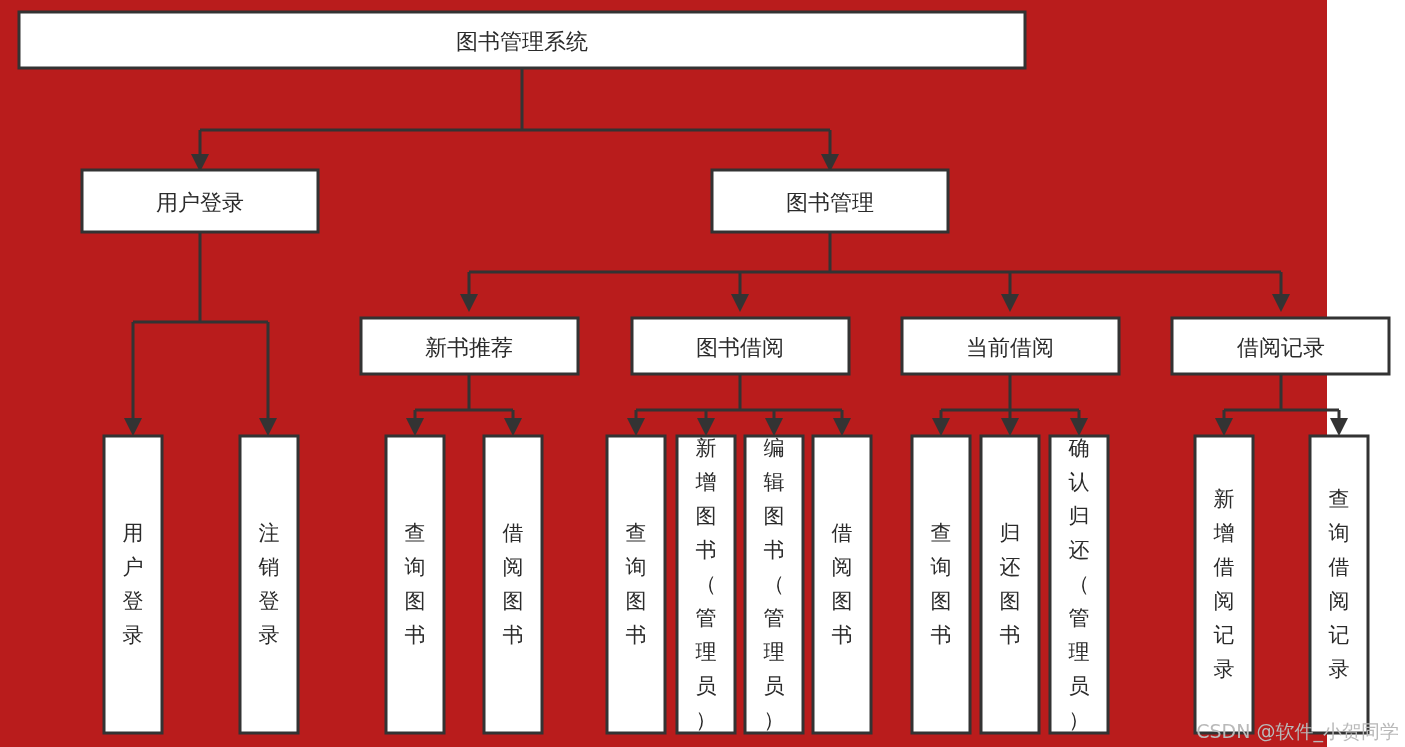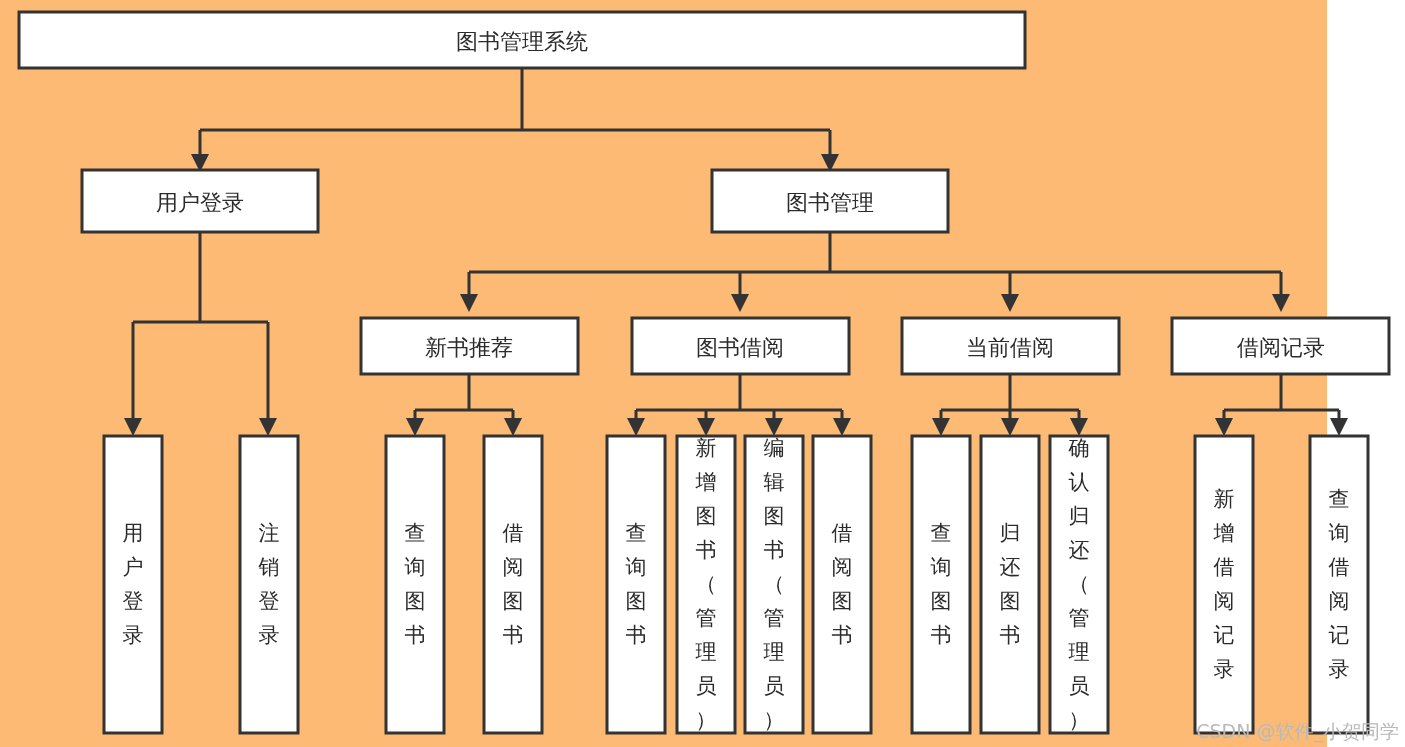--- a/index.html
+++ b/index.html
@@ -10,21 +10,21 @@
   body {
     width: 1405px;
     height: 747px;
     font-family: "DejaVu Sans", "Liberation Sans", sans-serif;
     overflow: hidden;
   }
   #diagram-root {
     position: relative;
     width: 1327px;
     height: 747px;
-    background: #fdba74;
+    background: #b91c1c;
   }
   svg#flowchart {
     position: absolute;
     left: 0;
     top: 0;
     width: 1405px;
     height: 747px;
     display: block;
   }
   .node-box {

